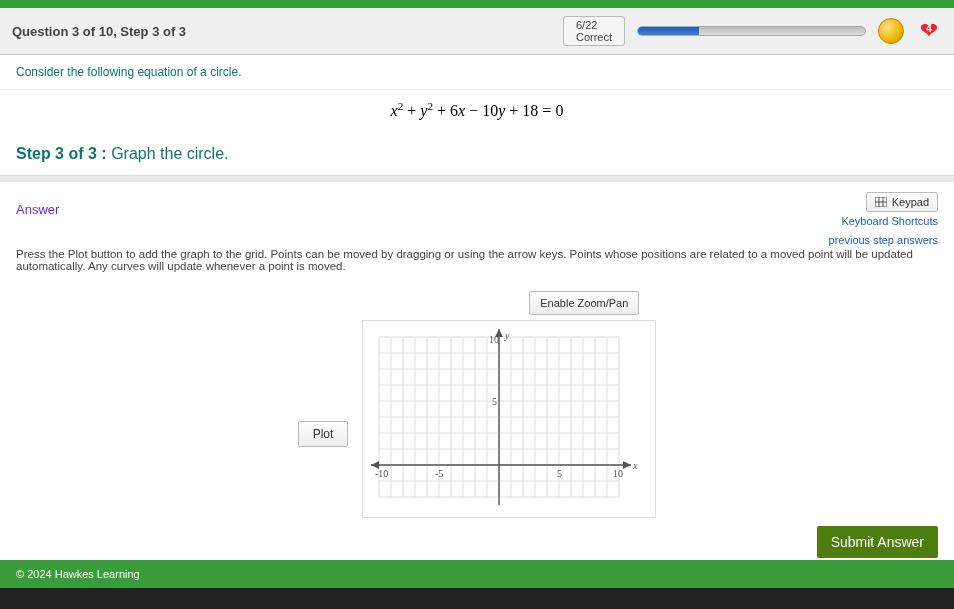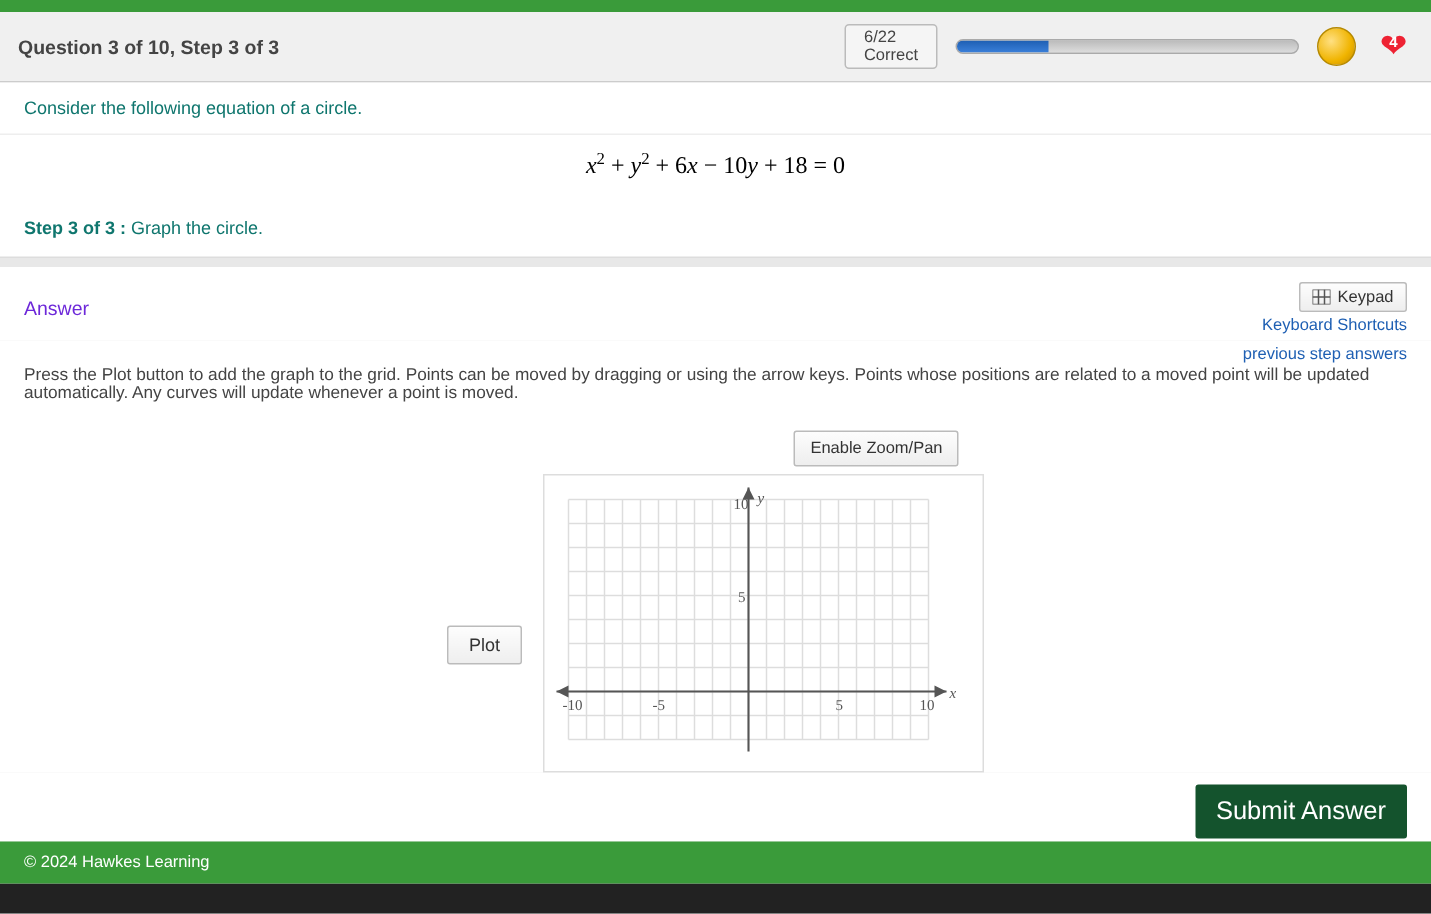--- a/index.html
+++ b/index.html
@@ -92,21 +92,21 @@
       font-size: 12px;
       color: #0f766e;
     }
     .instr { border-bottom: 1px solid #eee; }
     .equation {
       text-align: center;
       font-family: 'Times New Roman', serif;
       font-size: 16px;
       padding: 10px 0 14px;
     }
-    .step-line { font-size: 12px; padding-bottom: 12px; }
+    .step-line { font-size: 16px; padding-bottom: 12px; }
     .step-line b { font-weight: bold; }
     .answer-header {
       display: flex;
       align-items: center;
       justify-content: space-between;
       padding: 10px 16px 4px;
       border-top: 6px solid #e8e8e8;
       background: #fff;
     }
     .answer-header .ans-label {
@@ -184,26 +184,26 @@
     .footer-bar {
       background: #3a9b3a;
       color: #fff;
       font-size: 11px;
       display: flex;
       justify-content: space-between;
       align-items: center;
       padding: 8px 16px;
     }
     .submit-btn {
-      background: #14532d;
+      background: #4d7c0f;
       color: #fff;
       border: none;
       border-radius: 2px;
       padding: 8px 14px;
-      font-size: 17px;
+      font-size: 14px;
       cursor: pointer;
       margin: 8px 16px 2px auto;
       display: block;
     }
     .submit-wrap { background:#fff; display:flex; }
     sup { font-size: 0.7em; }
     svg text { font-family: 'Times New Roman', serif; font-size: 10px; fill:#555; }
   </style>
 </head>
 <body>

